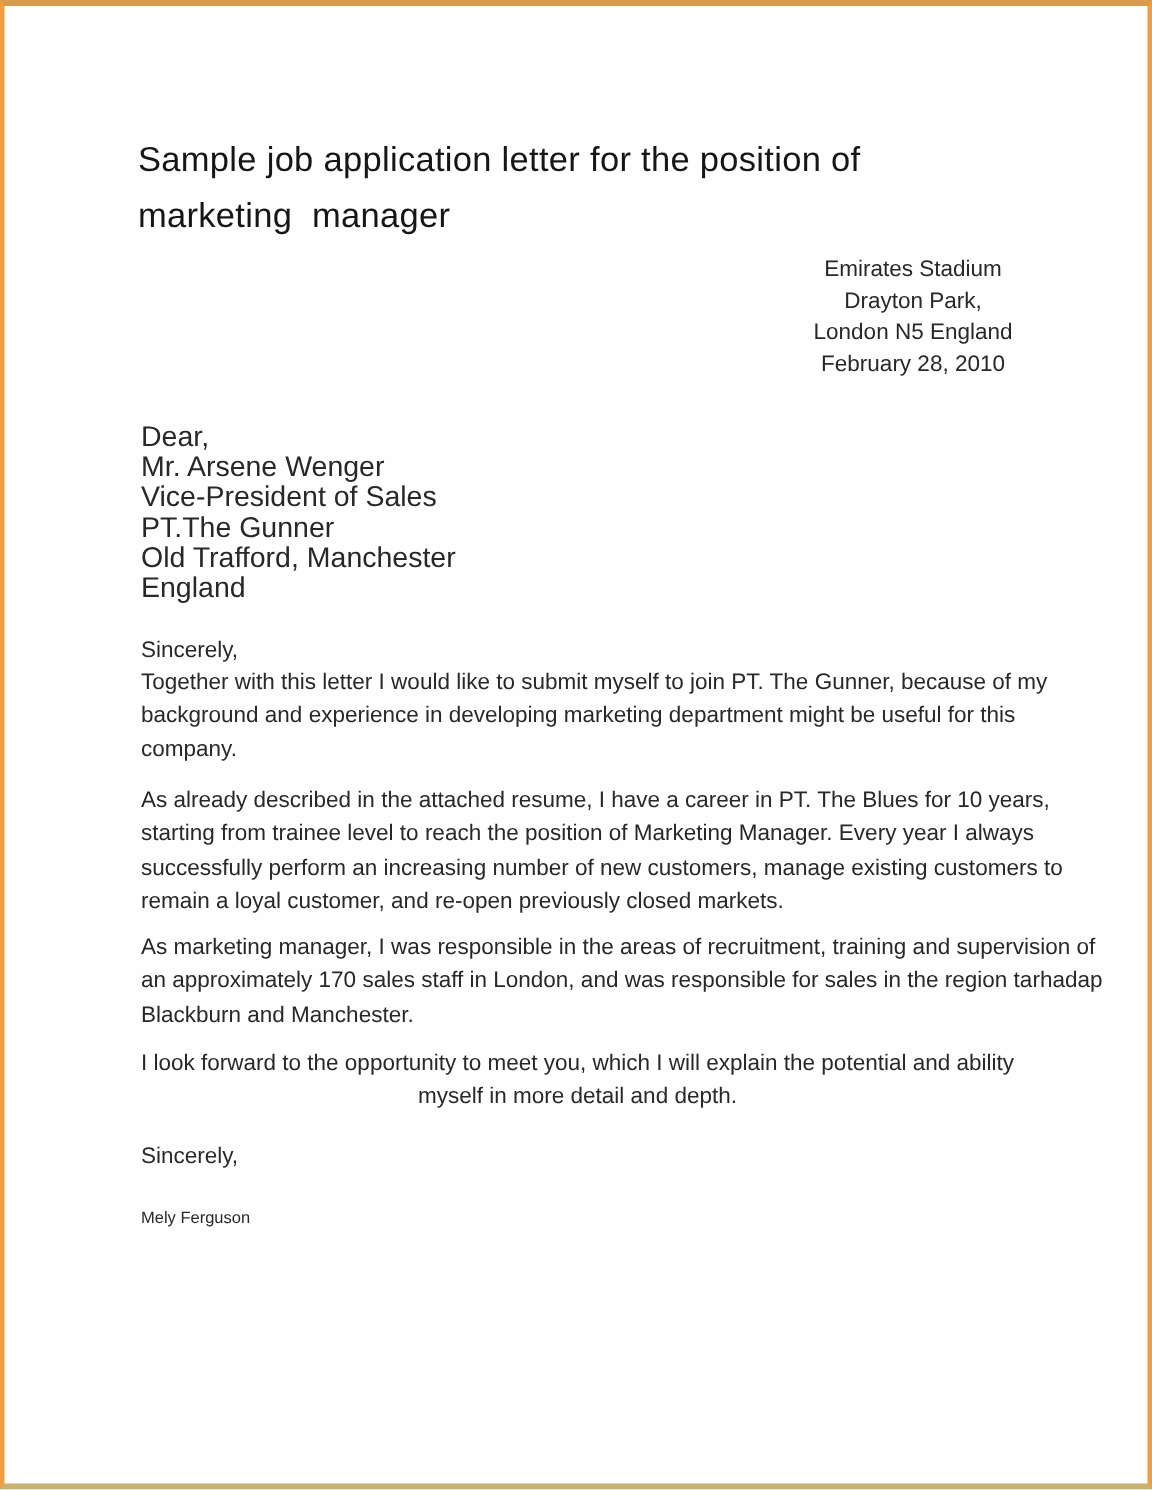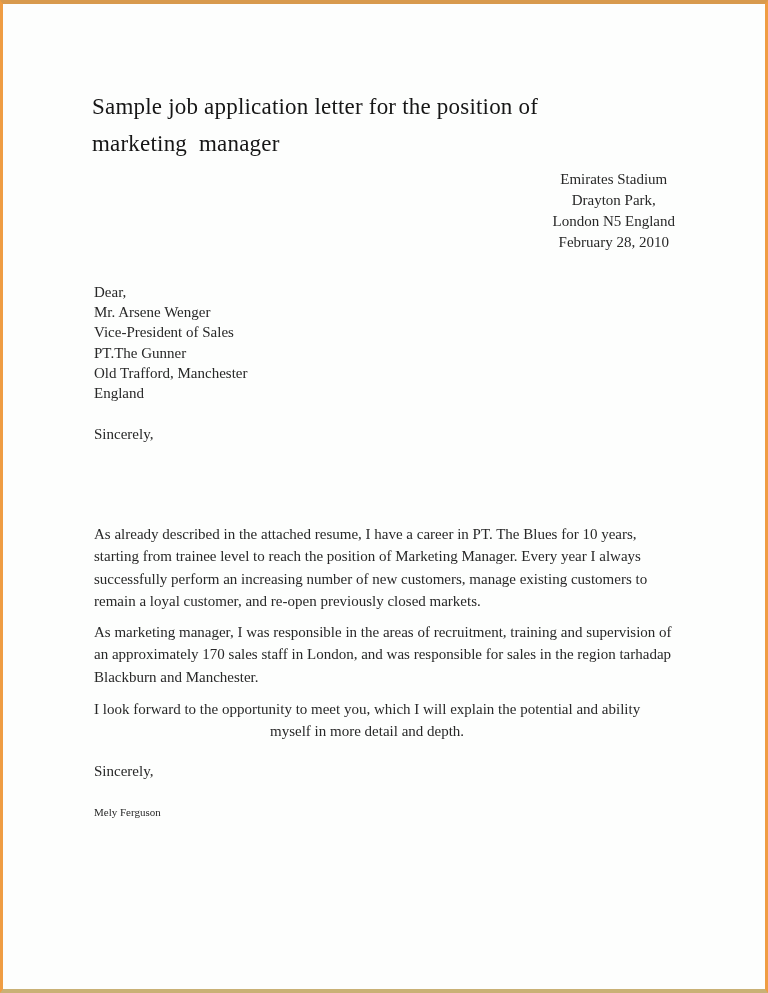--- a/index.html
+++ b/index.html
@@ -11,21 +11,21 @@
     position: relative;
     width: 768px;
     height: 993px;
     margin: 0 auto;
     box-sizing: border-box;
     background: #fdfefd;
     border-top: 4px solid #d89a4e;
     border-left: 3px solid #ef9d43;
     border-right: 3px solid #ef9d43;
     border-bottom: 4px solid #c9b176;
-    font-family: Liberation Serif, serif;
+    font-family: Liberation Sans, sans-serif;
     color: #282828;
     overflow: hidden;
   }
   .pre { white-space: pre; }
   .title {
     position: absolute;
     left: 89px;
     top: 84px;
     margin: 0;
     font-size: 23px;
@@ -39,21 +39,21 @@
     right: 90px;
     top: 165px;
     font-size: 15px;
     line-height: 21px;
     text-align: center;
   }
   .recipient {
     position: absolute;
     left: 91px;
     top: 278px;
-    font-size: 15px;
+    font-size: 19px;
     line-height: 20.2px;
   }
   .salutation {
     position: absolute;
     left: 91px;
     top: 419px;
     font-size: 15px;
     line-height: 22px;
   }
   .para {
@@ -96,20 +96,23 @@
 
   <div class="recipient pre">Dear,
 Mr. Arsene Wenger
 Vice-President of Sales
 PT.The Gunner
 Old Trafford, Manchester
 England</div>
 
   <div class="salutation">Sincerely,</div>
 
+  <p class="para p1 pre">Together with this letter I would like to submit myself to join PT. The Gunner, because of my
+background and experience in developing marketing department might be useful for this
+company.</p>
 
   <p class="para p2 pre">As already described in the attached resume, I have a career in PT. The Blues for 10 years,
 starting from trainee level to reach the position of Marketing Manager. Every year I always
 successfully perform an increasing number of new customers, manage existing customers to
 remain a loyal customer, and re-open previously closed markets.</p>
 
   <p class="para p3 pre">As marketing manager, I was responsible in the areas of recruitment, training and supervision of
 an approximately 170 sales staff in London, and was responsible for sales in the region tarhadap
 Blackburn and Manchester.</p>
 

